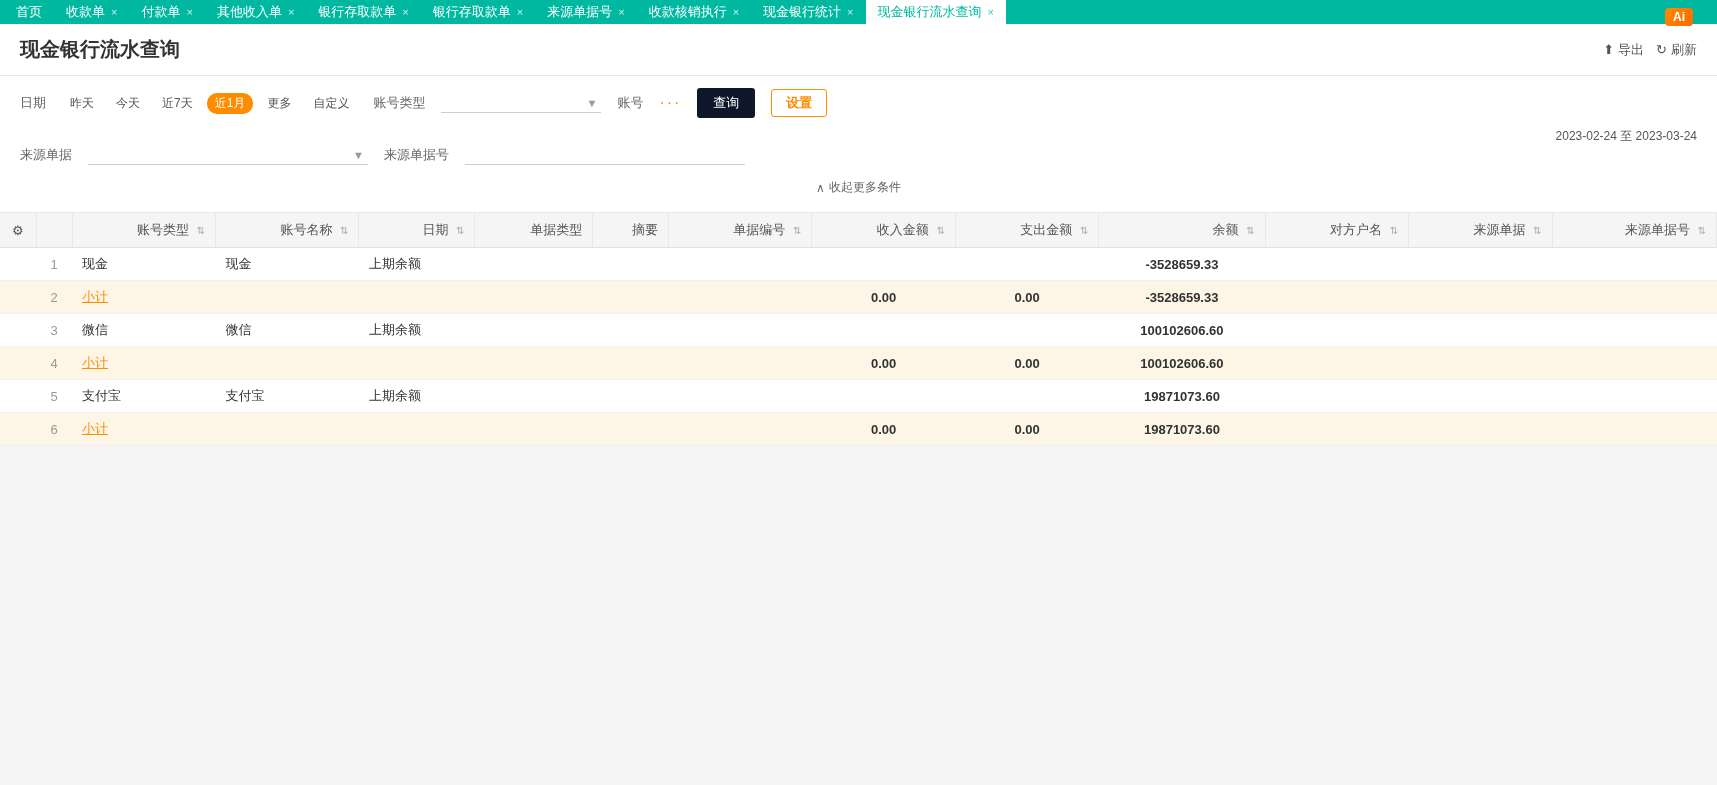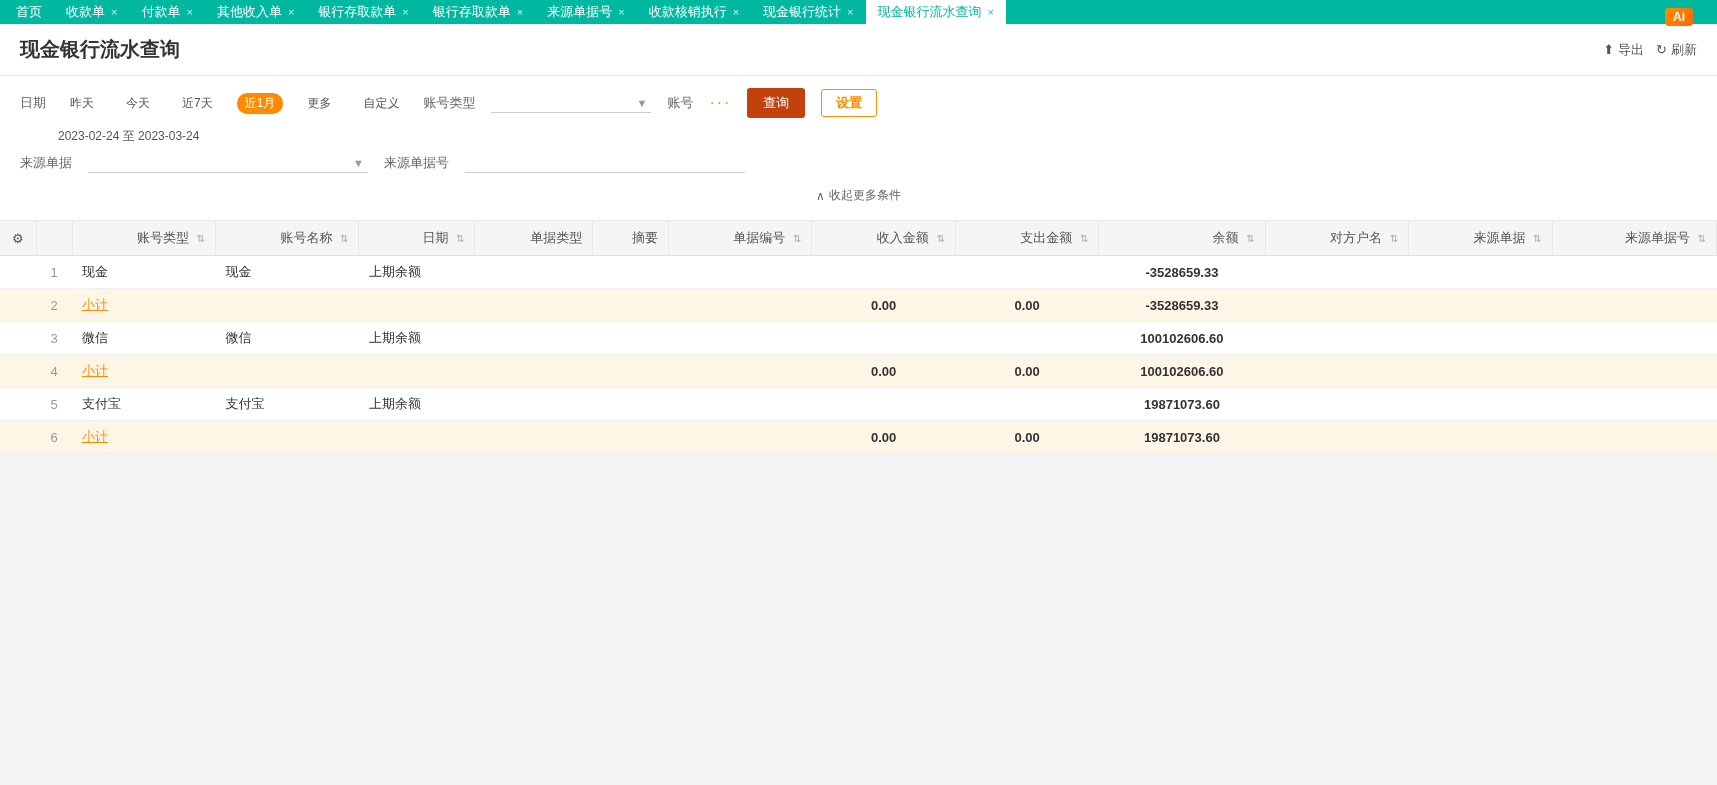--- a/index.html
+++ b/index.html
@@ -81,21 +81,21 @@
       margin-bottom: 10px;
     }
     .filter-label {
       color: #666;
       font-size: 13px;
       white-space: nowrap;
     }
     .date-options {
       display: flex;
       align-items: center;
-      gap: 16px;
+      gap: 6px;
     }
     .date-btn {
       padding: 2px 8px;
       font-size: 12px;
       cursor: pointer;
       border-radius: 3px;
       border: none;
       background: transparent;
       color: #555;
     }
@@ -128,21 +128,21 @@
       font-size: 13px;
       outline: none;
     }
     .filter-dots {
       color: #ff8c00;
       cursor: pointer;
       font-size: 16px;
       letter-spacing: 2px;
     }
     .query-btn {
-      background: #c2410c;
+      background: #0f172a;
       color: #fff;
       border: none;
       padding: 6px 16px;
       border-radius: 3px;
       cursor: pointer;
       font-size: 13px;
     }
     .settings-btn {
       background: #fff;
       color: #ff8c00;
@@ -309,21 +309,21 @@
       <span class="arrow">▼</span>
     </div>
 
     <span class="filter-label">账号</span>
     <span class="filter-dots">···</span>
 
     <button class="query-btn">查询</button>
     <button class="settings-btn">设置</button>
   </div>
 
-  <div style="margin-left: 38px; margin-bottom: 8px;">
+  <div style="margin-left: 38px;  text-align: right;">
     <span class="date-range">2023-02-24 至 2023-03-24</span>
   </div>
 
   <div class="filter-row">
 
     <span class="filter-label">来源单据</span>
     <div class="filter-select" style="min-width: 280px;">
       <span class="filter-select-label">&nbsp;</span>
       <span class="arrow">▼</span>
     </div>

